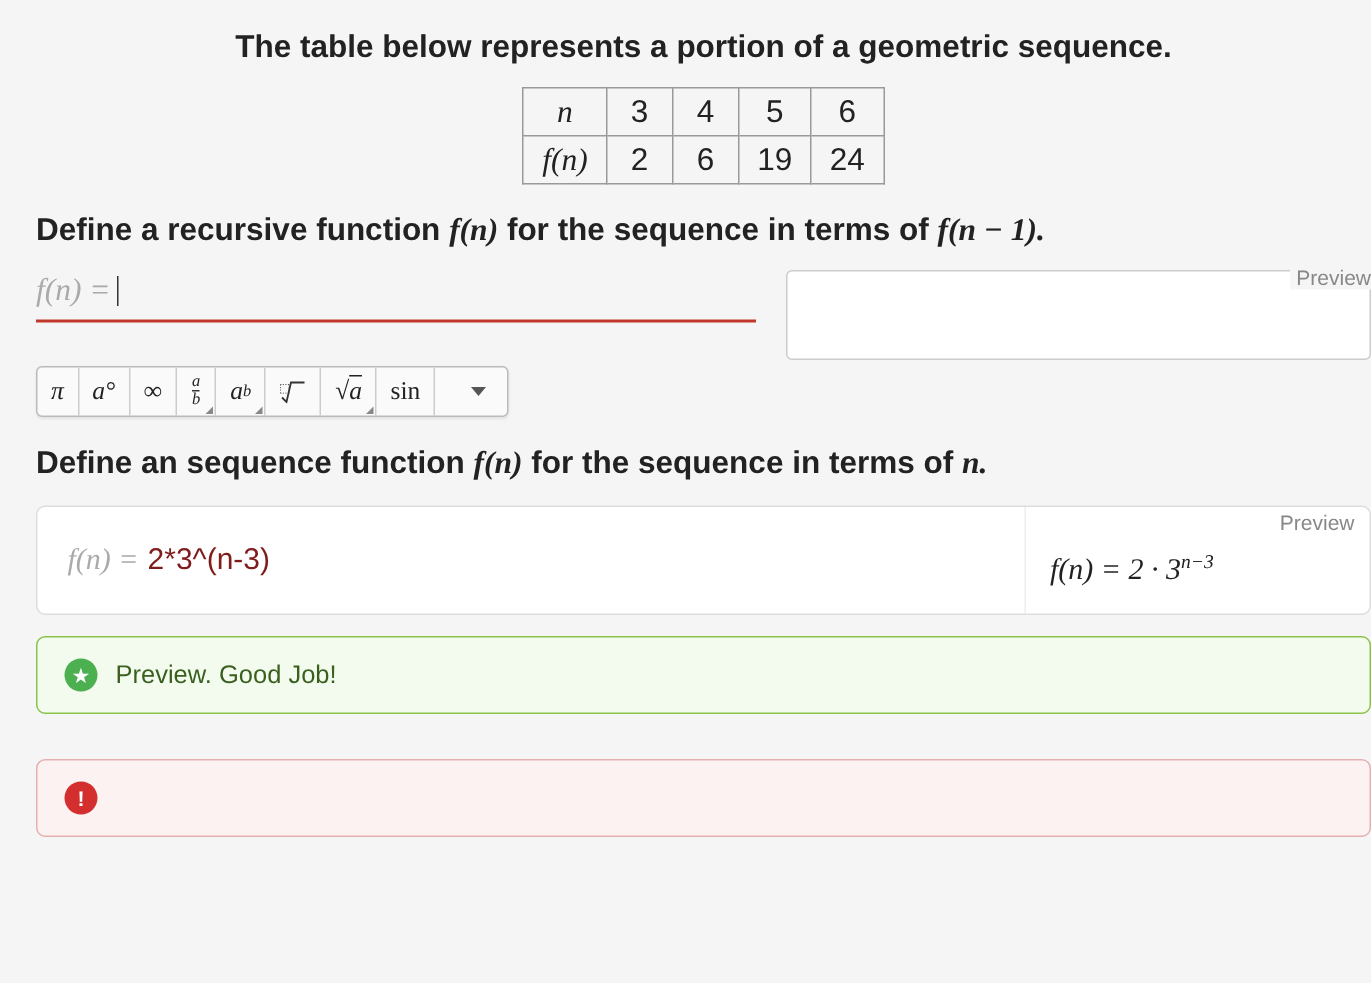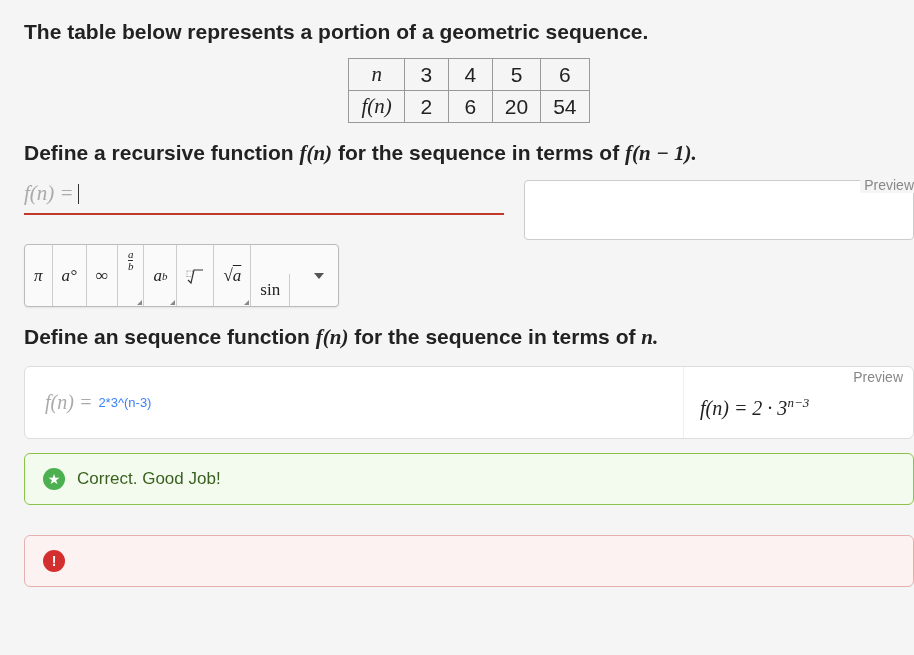--- a/index.html
+++ b/index.html
@@ -5,21 +5,21 @@
     * { box-sizing: border-box; margin: 0; padding: 0; }
     body {
       font-family: -apple-system, BlinkMacSystemFont, "Segoe UI", Arial, sans-serif;
       background: #f5f5f5;
       color: #222;
       width: 914px;
       height: 655px;
       padding: 20px 0 0 24px;
       overflow: hidden;
     }
-    .instruction { font-size: 21px; font-weight: 700; margin-bottom: 14px; }
+    .instruction { font-size: 21px; font-weight: 700; margin-bottom: 14px; text-align: center; }
     .tbl-wrap { display: flex; justify-content: center; margin-bottom: 14px; }
     table { border-collapse: collapse; }
     td {
       border: 1px solid #999;
       padding: 3px 12px;
       font-size: 21px;
       text-align: center;
       min-width: 44px;
     }
     td.hdr { font-style: italic; font-family: "Times New Roman", serif; }
@@ -76,21 +76,21 @@
     .tb-btn .corner { position:absolute; right:1px; bottom:1px; width:0; height:0; border-left:5px solid transparent; border-bottom:5px solid #888; }
     .tb-btn:last-child { border-right: none; }
     .tb-dd { font-style: normal; font-size: 12px; color:#555; padding: 6px 14px 6px 24px; }
 
     .answer-row2 { display: flex; align-items: stretch; margin: 16px 0 0 0; border:1px solid #ddd; border-radius:6px; background:#fff; }
     .input-block2 {
       flex: 1; padding: 24px 20px;
       display:flex; align-items:center;
     }
     .input-prefix2 { color:#aaa; font-size:20px; font-family:"Times New Roman",serif; font-style:italic; }
-    .input-val2 { color:#3b82f6; font-size:13px; margin-left:6px; }
+    .input-val2 { color:#7f1d1d; font-size:20px; margin-left:6px; }
     .preview2 { flex: 0 0 230px; border-left:1px solid #eee; position:relative; padding: 28px 16px 16px 16px; }
     .preview2 .preview-label { right: 6px; top: 2px; background:transparent; }
     .preview2 .formula { font-family:"Times New Roman",serif; font-style:italic; font-size:20px;margin-top:12px; }
     .preview2 .formula .sup { font-size: 13px; vertical-align: super; font-style: italic; }
 
     .feedback {
       border: 1px solid #8bc34a;
       background: #f3fbee;
       border-radius: 6px;
       padding: 14px 18px;
@@ -130,22 +130,22 @@
       <td class="hdr">n</td>
       <td>3</td>
       <td>4</td>
       <td>5</td>
       <td>6</td>
     </tr>
     <tr>
       <td class="hdr">f(n)</td>
       <td>2</td>
       <td>6</td>
-      <td>20</td>
-      <td>54</td>
+      <td>19</td>
+      <td>24</td>
     </tr>
   </tbody>
     </table>
 </div>
 
 <div class="sub-instruction">
   <span>Define a recursive function </span><span class="math">f(n)</span><span> for the sequence in terms of </span><span class="math">f(n − 1).</span>
 </div>
 
 <div class="answer-row">
@@ -179,21 +179,21 @@
     <svg width="18" height="16" viewBox="0 0 18 16">
         <text x="0" y="8" font-size="8" fill="#333">⬚</text>
         <path d="M2 12 L5 15 L8 2 L17 2" stroke="#333" fill="none" stroke-width="1.2"></path>
       </svg>
   </div>
   <div class="tb-btn" style="font-style:normal;">
     <span style="font-family:serif;">√</span>
       <span style="text-decoration:overline; font-style:italic;">a</span>
     <span class="corner"></span>
   </div>
-  <div class="tb-btn" style="font-style:normal;margin-top:29px;">sin</div>
+  <div class="tb-btn" style="font-style:normal;">sin</div>
   <div class="tb-btn tb-dd">
     <svg width="10" height="6" viewBox="0 0 10 6">
         <path d="M0 0 L5 6 L10 0 Z" fill="#555"></path>
       </svg>
   </div>
 </div>
 
 <div class="sub-instruction">
   <span>Define an sequence function </span><span class="math">f(n)</span><span> for the sequence in terms of </span><span class="math">n.</span>
 </div>
@@ -206,18 +206,18 @@
   <div class="preview2">
     <span class="preview-label">Preview</span>
     <span class="formula">
       <span>f(n) = 2 · 3</span><span class="sup">n−3</span>
     </span>
   </div>
 </div>
 
 <div class="feedback">
   <span class="star-icon">★</span>
-  <span>Correct. Good Job!</span>
+  <span>Preview. Good Job!</span>
 </div>
 
 <div class="error-box">
   <span class="err-icon">!</span>
 </div>
 
 </body></html>

